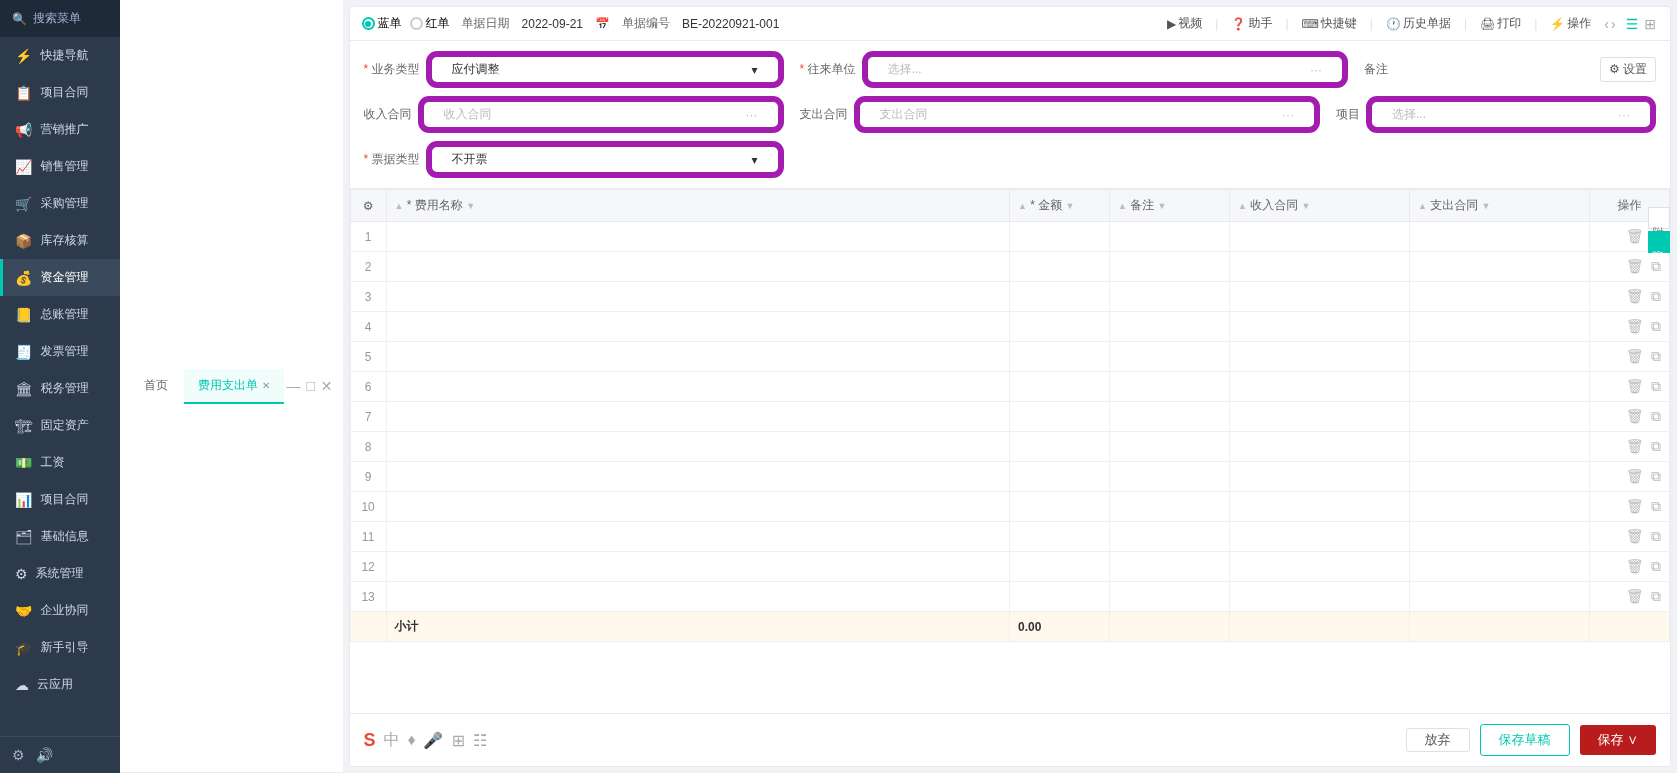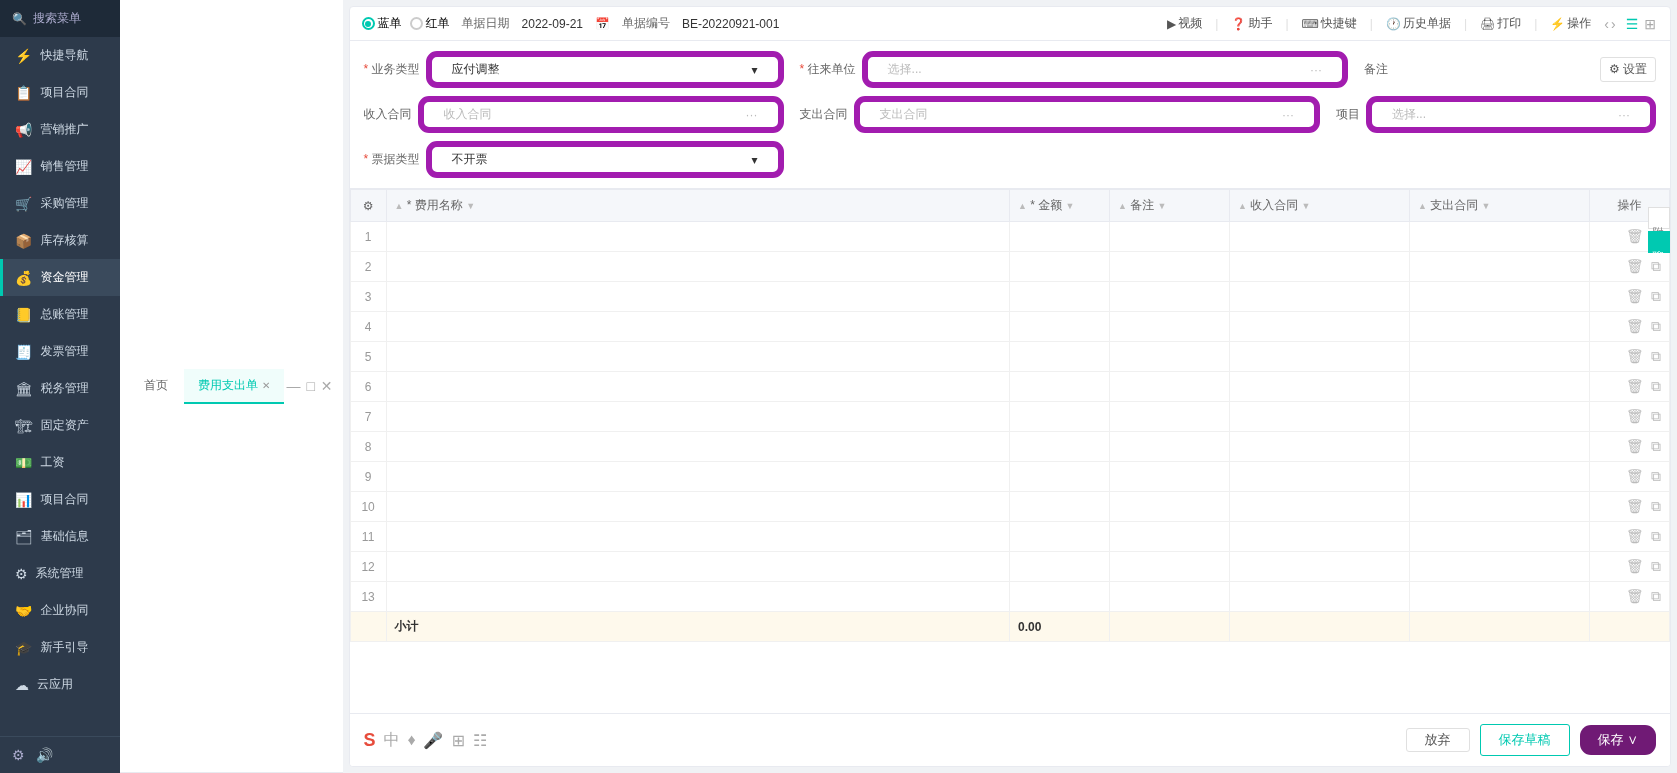--- a/index.html
+++ b/index.html
@@ -195,22 +195,22 @@
       border: 1px solid #e0e0e0; background: #fff;
       padding: 2px 18px; border-radius: 3px; font-size: 13px;
       color: #555; cursor: pointer;
     }
     .btn-save-draft {
       border: 1px solid #00c9b1; background: #fff;
       padding: 6px 18px; border-radius: 3px; font-size: 13px;
       color: #00c9b1; cursor: pointer;
     }
     .btn-save {
-      border: none; background: #701a75;
-      padding: 6px 18px; border-radius: 11px; font-size: 13px;
+      border: none; background: #b91c1c;
+      padding: 6px 18px; border-radius: 3px; font-size: 13px;
       color: #fff; cursor: pointer; display: flex; align-items: center; gap: 4px;
     }
 
     .nav-arrows { display: flex; align-items: center; gap: 2px; }
     .nav-arrow { color: #aaa; cursor: pointer; font-size: 14px; }
     .view-toggle { display: flex; align-items: center; gap: 2px; }
     .view-toggle-btn { font-size: 14px; color: #aaa; cursor: pointer; padding: 2px; }
     .view-toggle-btn.active { color: #00c9b1; }
 
     .s-logo { color: #e74c3c; font-size: 18px; font-weight: bold; }

